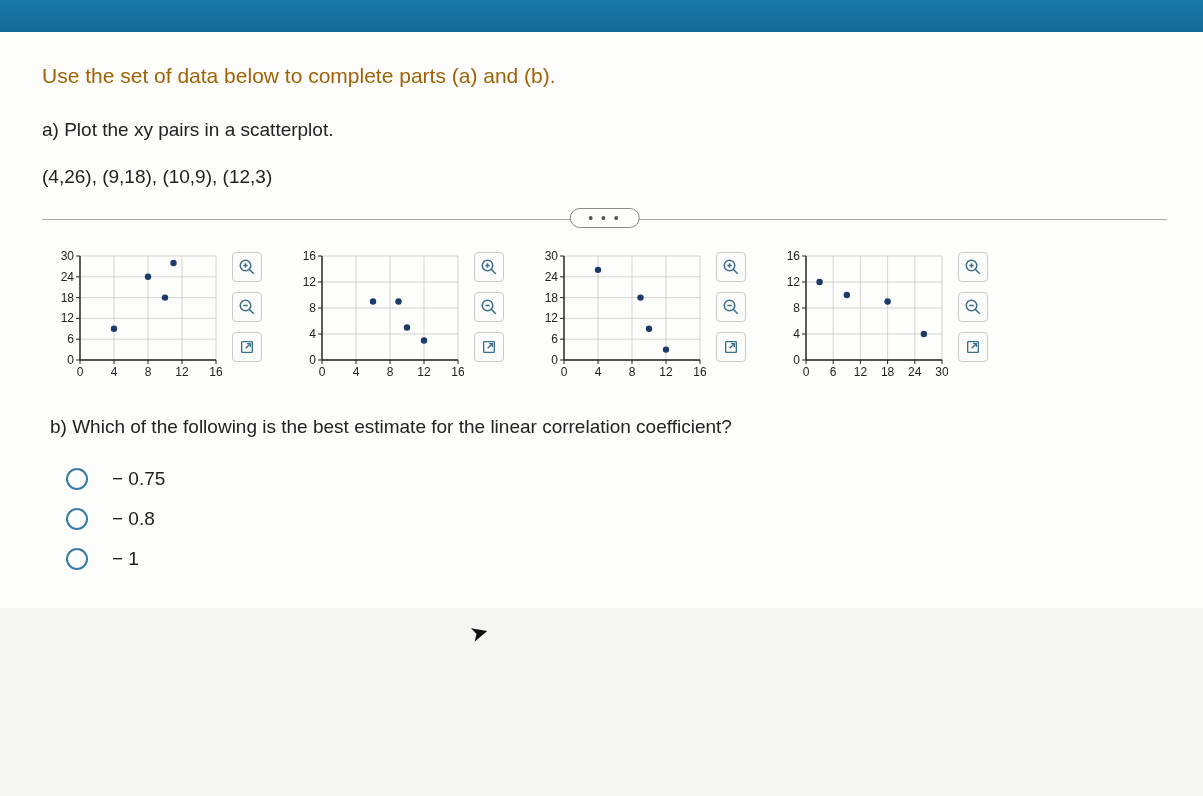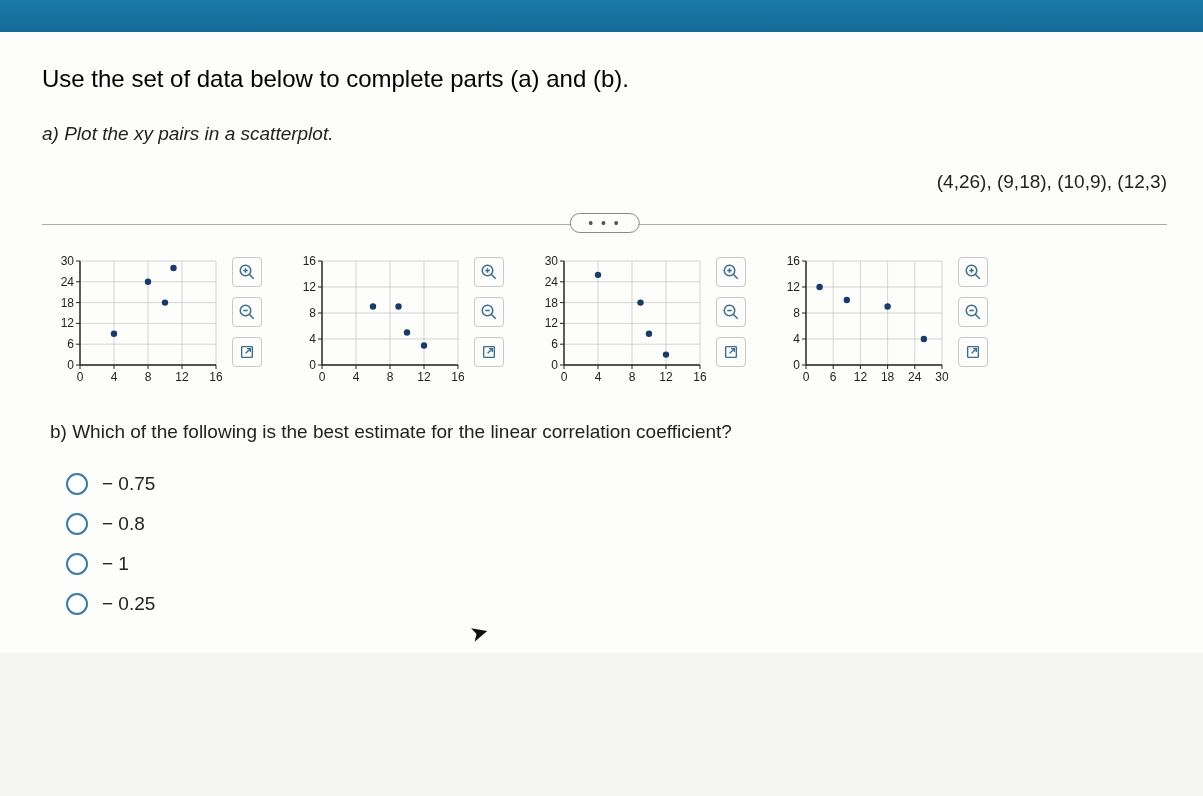--- a/index.html
+++ b/index.html
@@ -15,37 +15,35 @@
   .top-bar {
     height: 32px;
     background: linear-gradient(#1a7aa8, #156a95);
     width: 100%;
   }
   .page {
     padding: 28px 36px 20px 42px;
     background: #fdfdfb;
   }
   .prompt {
-    font-size: 24px;
+    font-size: 21px;
     line-height: 1.55;
-    color: #000000;
+    color: #a16207;
     margin-bottom: 22px;
   }
   .parts {
     font-size: 19px;
     line-height: 1.55;
     color: #222;
     margin-bottom: 22px;
-    font-style: italic;
   }
   .data-pts {
     font-size: 19px;
     color: #222;
     margin-bottom: 18px;
-    text-align: right;
   }
   .divider-row {
     position: relative;
     height: 28px;
     margin: 6px 0 16px;
   }
   .hr {
     border: none;
     border-top: 1px solid #aaa;
     position: absolute;
@@ -100,21 +98,21 @@
     font-size: 19px;
     color: #222;
     margin: 3px 0 30px 8px;
   }
   .options {
     margin-left: 24px;
   }
   .option {
     display: flex;
     align-items: center;
-    gap: 14px;
+    gap: 24px;
     margin-bottom: 18px;
     font-size: 19px;
     color: #222;
   }
   .radio {
     width: 22px;
     height: 22px;
     border: 2px solid #3a7aa6;
     border-radius: 50%;
     background: #fff;
@@ -464,21 +462,17 @@
       <span>− 0.75</span>
     </div>
     <div class="option">
       <div class="radio"></div>
       <span>− 0.8</span>
     </div>
     <div class="option">
       <div class="radio"></div>
       <span>− 1</span>
     </div>
-    <div class="option">
-      <div class="radio"></div>
-      <span>− 0.25</span>
-    </div>
   </div>
 
 </div>
 
 <div class="cursor">➤</div>
 
 </body></html>

